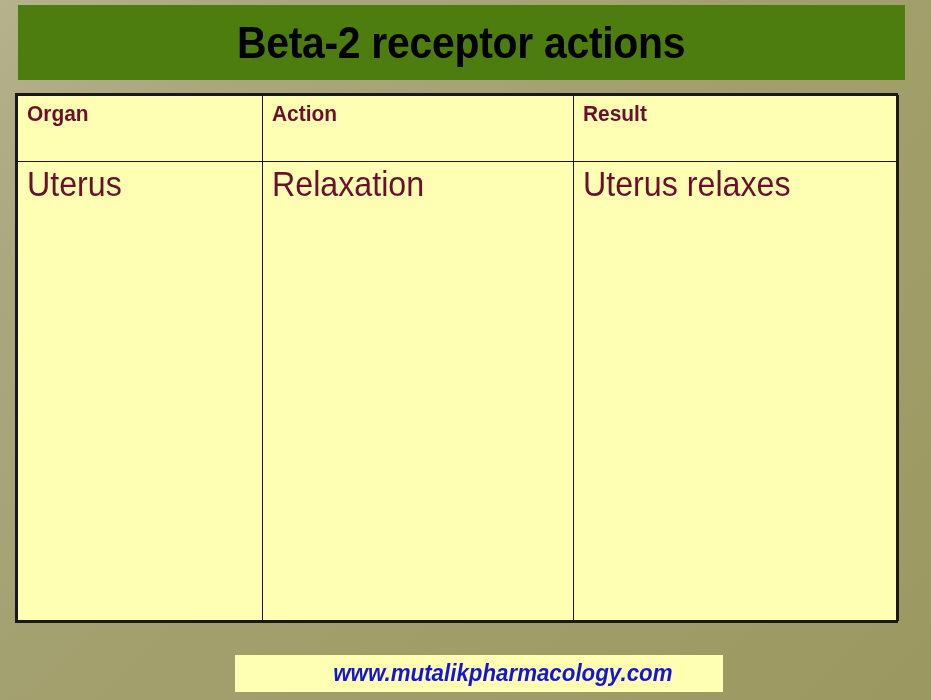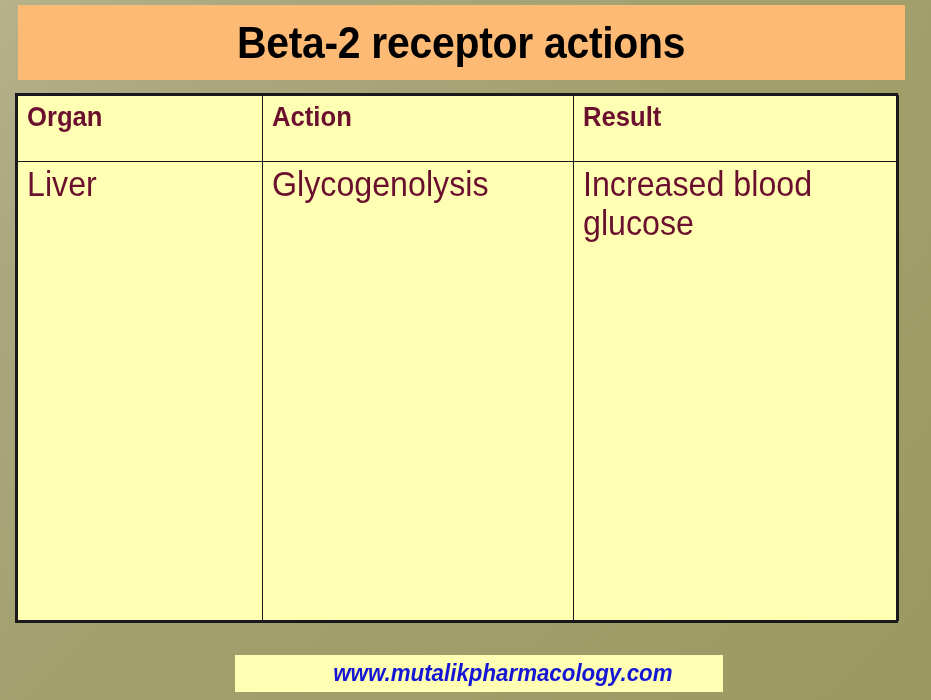--- a/index.html
+++ b/index.html
@@ -16,21 +16,21 @@
     position: relative;
   }
 
   
   .title-banner {
     position: absolute;
     left: 18px;
     top: 5px;
     width: 887px;
     height: 75px;
-    background: #fdba74;
+    background: #4d7c0f;
     display: flex;
     align-items: center;
     justify-content: center;
     box-sizing: border-box;
   }
   .title-text {
     font-size: 44px;
     font-weight: bold;
     color: #000000;
     letter-spacing: -0.3px;
@@ -62,21 +62,21 @@
     vertical-align: top;
     padding: 2px 0 2px 9px;
     text-align: left;
     color: #6b0f2e;
     font-size: 35px;
     font-weight: normal;
     line-height: 1.12;
     transform-origin: left top;
   }
   table.data-table th {
-    font-size: 27px;
+    font-size: 22px;
     font-weight: bold;
     padding-top: 6px;
   }
   .col-organ   { width: 245px; }
   .col-action  { width: 311px; }
   .col-result  { width: 325px; }
 
   .cell-inner {
     display: block;
     transform: scaleX(0.92);
@@ -143,33 +143,32 @@
         <th>
           <span class="cell-inner">Action</span>
         </th>
         <th>
           <span class="cell-inner">Result</span>
         </th>
       </tr>
     </thead>
     <tbody>
 
+      <tr class="row-2">
+        <td>
+          <span class="cell-inner">Uterus</span>
+        </td>
+        <td>
+          <span class="cell-inner">Relaxation</span>
+        </td>
+        <td>
+          <span class="cell-inner">Uterus relaxes</span>
+        </td>
+      </tr>
 
 
-      <tr class="row-4">
-        <td>
-          <span class="cell-inner">Liver</span>
-        </td>
-        <td>
-          <span class="cell-inner">Glycogenolysis</span>
-        </td>
-        <td>
-          <span class="cell-inner">Increased blood
-glucose</span>
-        </td>
-      </tr>
     </tbody>
   </table>
 </div>
 
 <div class="footer-box">
   <div class="footer-text">www.mutalikpharmacology.com</div>
 </div>
 
 </body></html>

